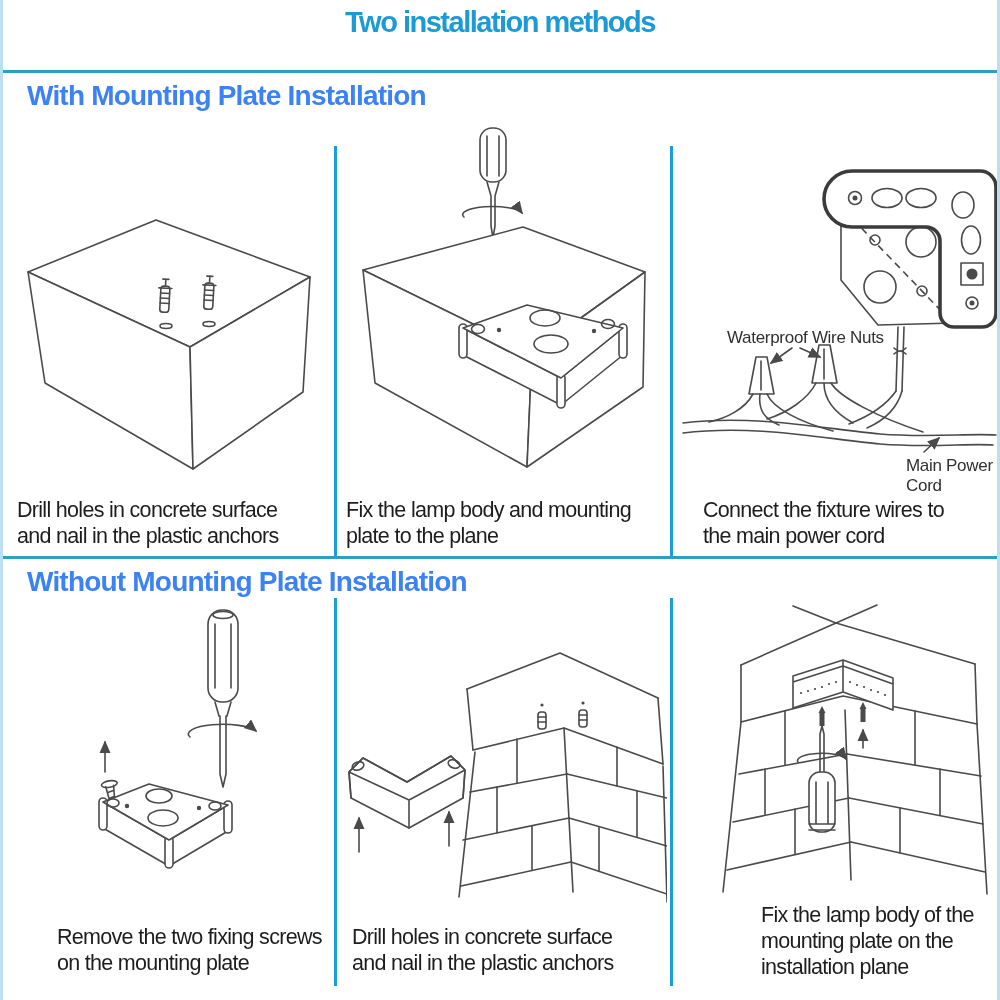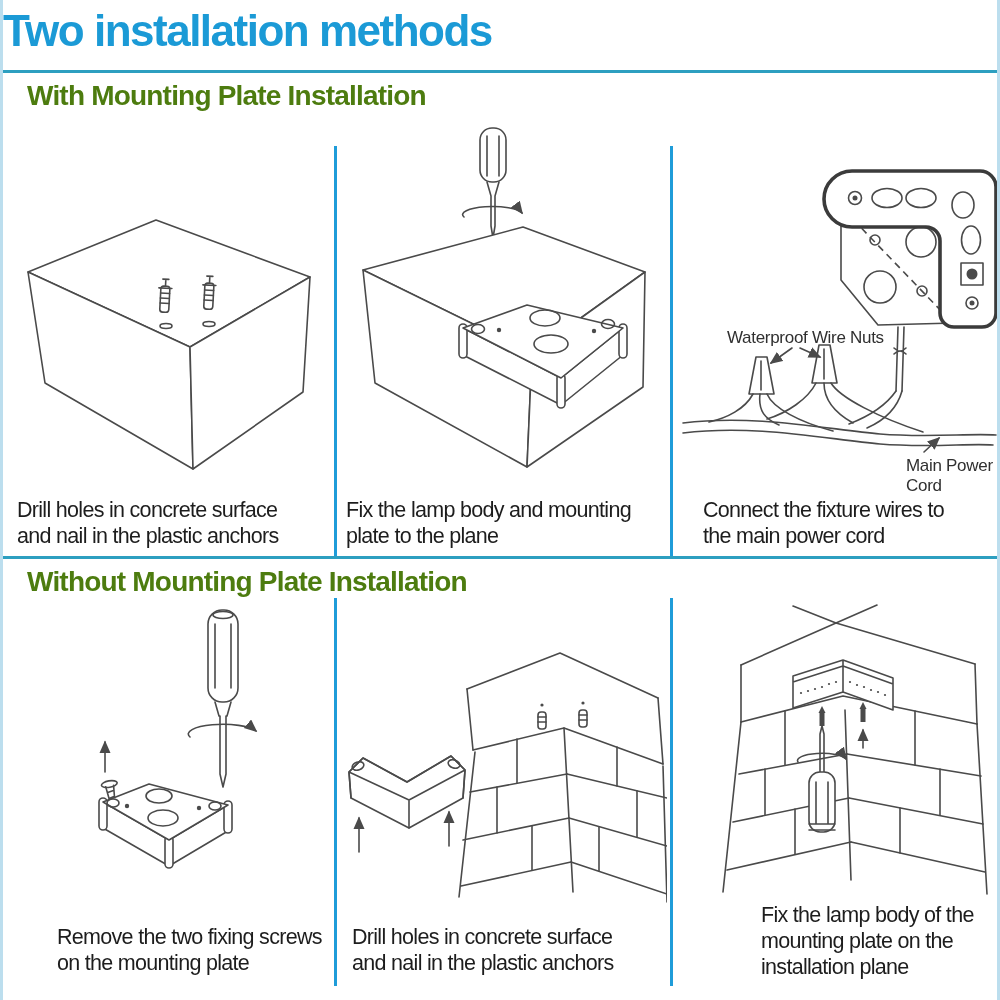--- a/index.html
+++ b/index.html
@@ -3,30 +3,30 @@
 <meta charset="utf-8">
 <style>
   * { margin:0; padding:0; box-sizing:border-box; }
   body { font-family:"Liberation Sans", sans-serif; background:#fff; }
   .page {
     position:relative; width:1000px; height:1000px; background:#fff;
     border-left:3px solid #bcdeee; border-right:3px solid #bcdeee;
     overflow:hidden;
   }
   .title {
-    position:absolute; top:6px; left:0; right:0; text-align:left;
-    font-size:44px; font-weight:bold; color:#1b9ad6; letter-spacing:-1.5px;
+    position:absolute; top:6px; left:0; right:0; text-align:center;
+    font-size:29px; font-weight:bold; color:#1b9ad6; letter-spacing:-1.5px;
   }
   .hrule { position:absolute; left:0; right:0; height:3px; background:#2d9fc0; }
   .hrule.r1 { top:70px; }
   .hrule.r2 { top:556px; }
   .vrule { position:absolute; width:3px; background:#1f9cd9; }
   .heading {
     position:absolute; left:24px; font-size:28px; font-weight:bold;
-    color:#4d7c0f; letter-spacing:-0.8px;
+    color:#3b82f6; letter-spacing:-0.8px;
   }
   .h1 { top:80px; }
   .h2 { top:566px; }
   .caption {
     position:absolute; font-size:21.5px; line-height:26px; color:#1d1d1d;
     letter-spacing:-0.7px;
   }
   .annot {
     position:absolute; font-size:17px; color:#303030; letter-spacing:-0.3px;margin-left:48px;
   }

